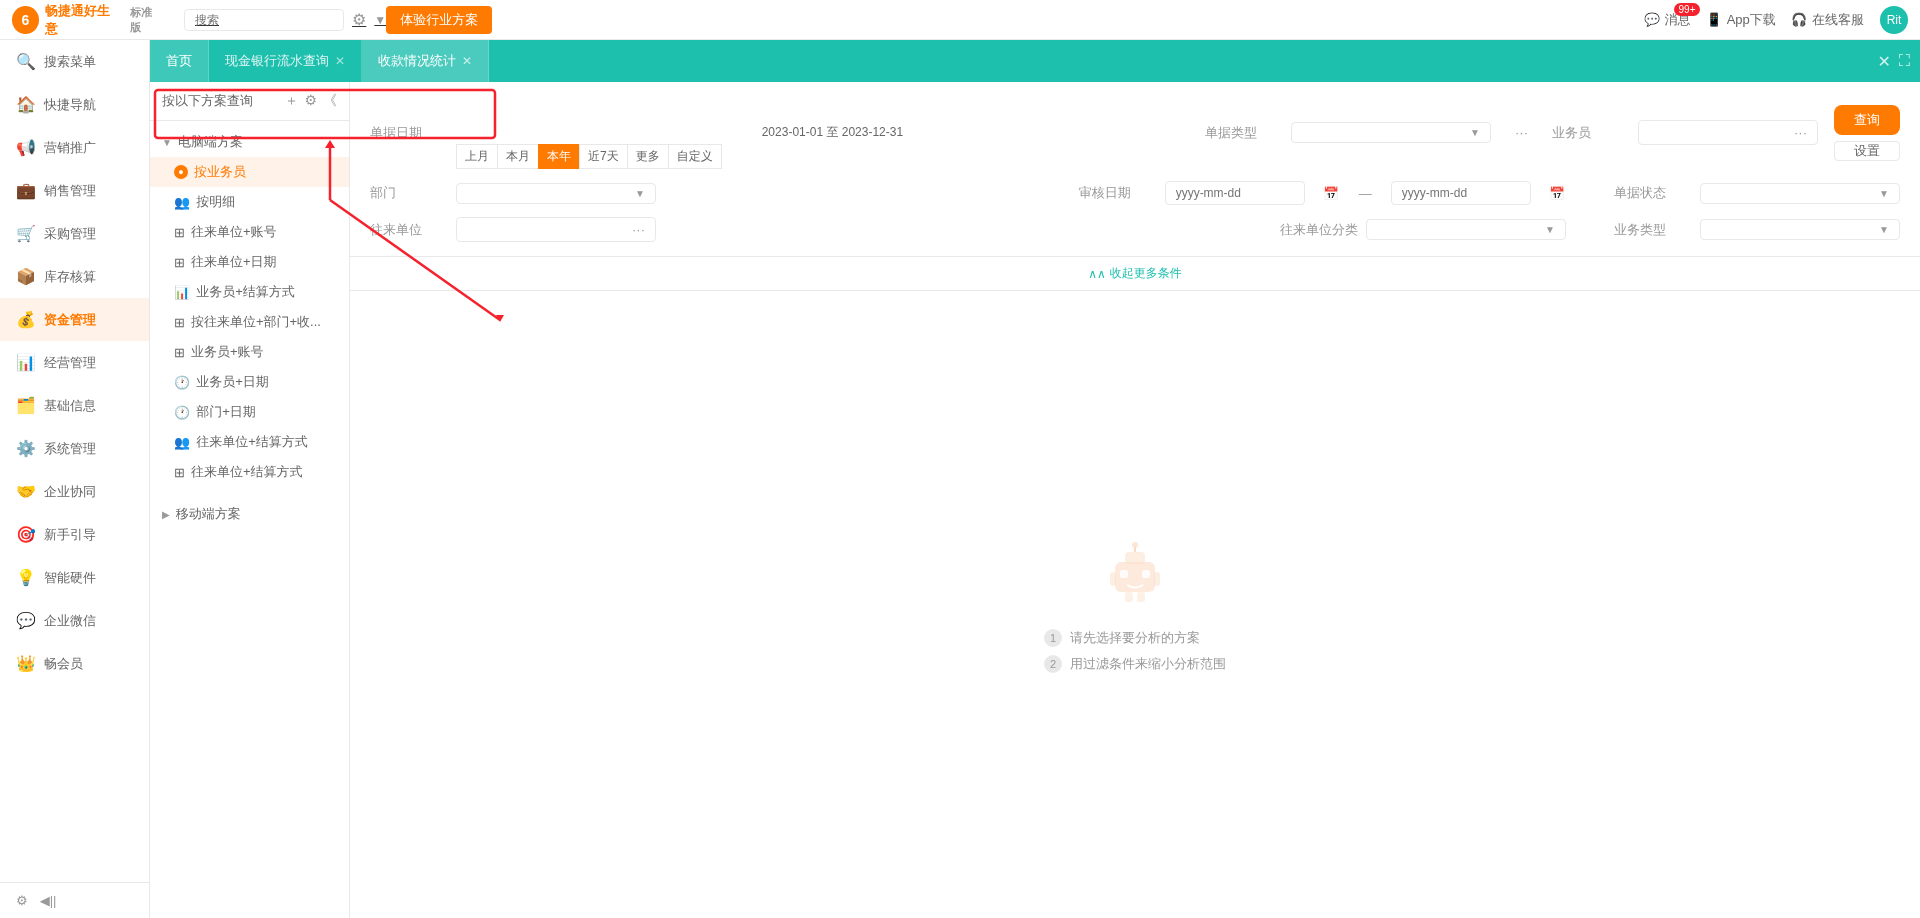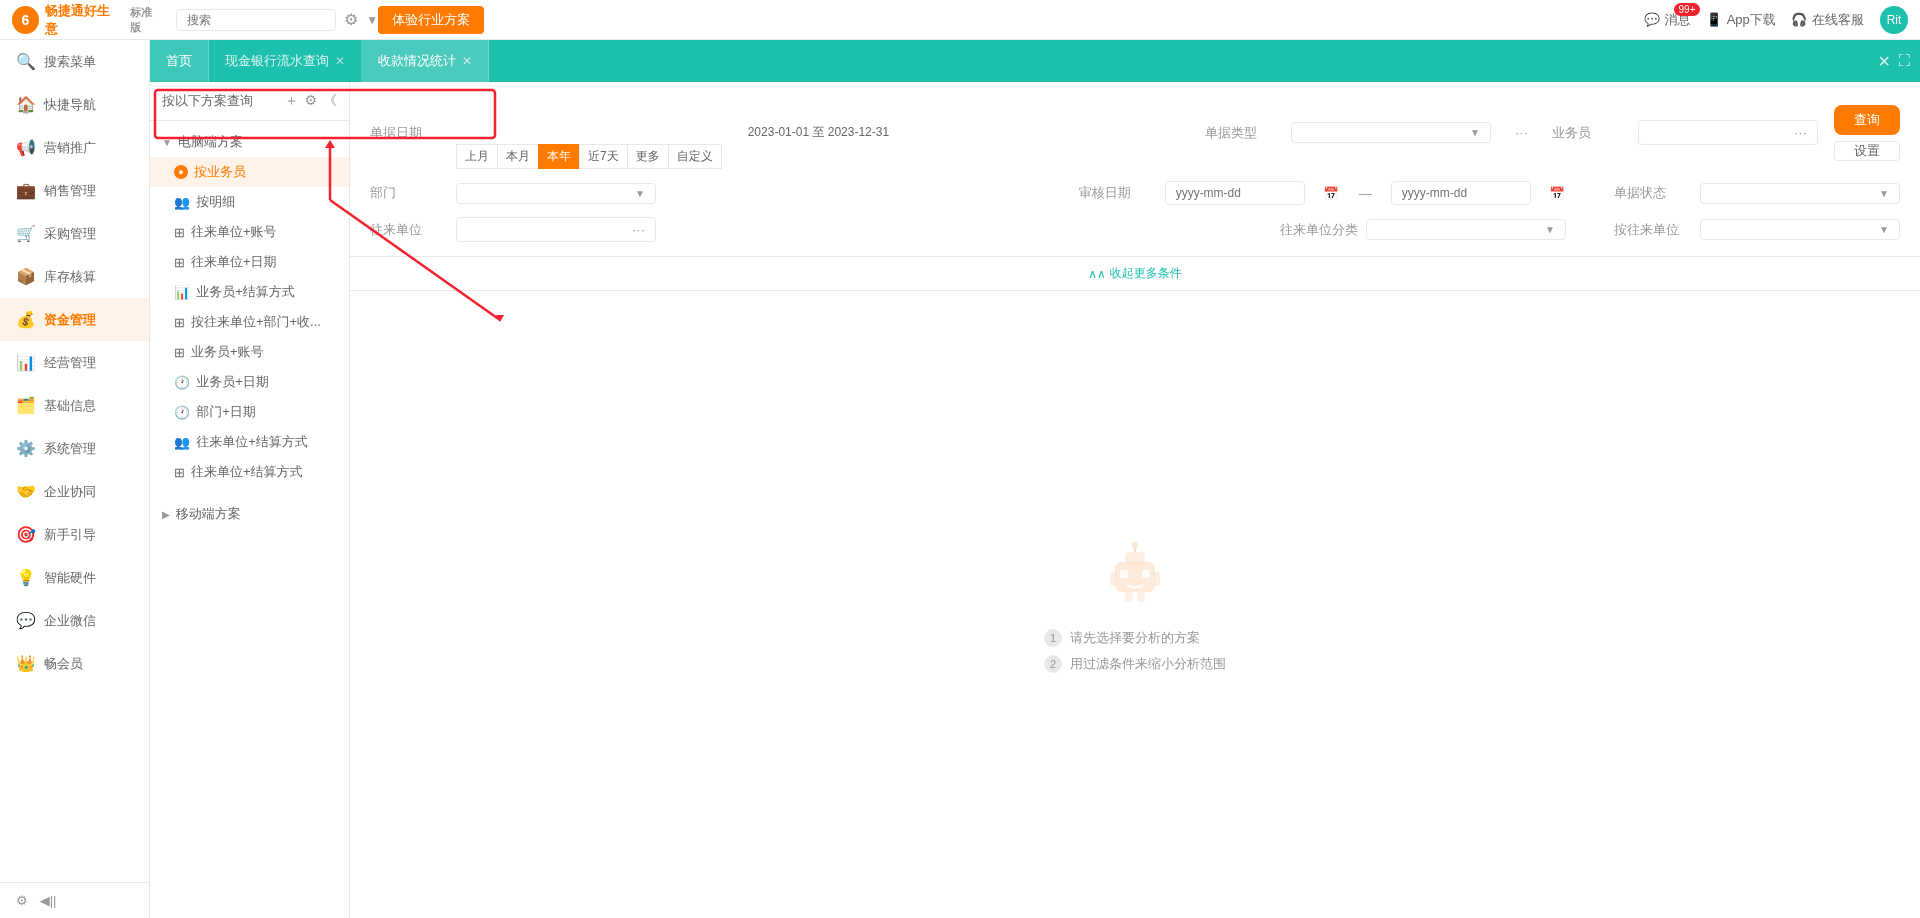--- a/index.html
+++ b/index.html
@@ -222,21 +222,21 @@
       display: flex; align-items: center; gap: 0; margin-top: 48px;
     }
     .date-btn {
       padding: 3px 8px; border: 1px solid #e8e8e8; background: #fff;
       cursor: pointer; font-size: 12px; color: #666;
       border-right: none;
     }
     .date-btn:last-child { border-right: 1px solid #e8e8e8; }
     .date-btn.active { background: #ff7a00; color: #fff; border-color: #ff7a00; }
     .date-range-text {
-      margin-left: 10px; color: #666; font-size: 12px;
+      margin-left: 24px; color: #666; font-size: 12px;
     }
     .filter-select {
       display: flex; align-items: center;
       border: 1px solid #e8e8e8; border-radius: 4px;
       padding: 4px 10px; background: #fff; cursor: pointer;
       min-width: 180px; justify-content: space-between; gap: 6px;
       color: #333; font-size: 13px;
     }
     .filter-select-placeholder { color: #bbb; }
     .chevron-down { color: #999; font-size: 10px; }
@@ -296,21 +296,21 @@
   </style>
 </head>
 <body>
 
 <div class="top-bar">
   <div class="top-bar-logo">
     <div class="logo-icon">6</div>
     <span class="logo-text">畅捷通好生意</span>
     <span class="logo-edition">标准版</span>
   </div>
-  <div style="display:flex;align-items:center;gap:8px;margin-left:14px;">
+  <div style="display:flex;align-items:center;gap:8px;margin-left:22px;text-decoration:underline;">
     <input style="border: 1px solid rgb(232, 232, 232); border-radius: 4px; padding: 3px 10px; font-size: 12px; color: rgb(153, 153, 153); width: 160px;" placeholder="搜索">
     <span style="cursor:pointer;color:#999;font-size:16px;">⚙</span>
     <span style="cursor:pointer;color:#999;font-size:12px;">▼</span>
   </div>
   <button class="top-bar-btn">体验行业方案</button>
   <div class="top-bar-right">
     <div class="badge-btn">
       <span>💬</span>
       <span>消息</span>
       <span class="badge">99+</span>
@@ -563,21 +563,21 @@
             <span style="flex:1;"></span>
 
             <span class="filter-label">往来单位分类</span>
             <div class="filter-select" style="min-width:200px;">
               <span class="filter-select-placeholder"></span>
               <span class="chevron-down">▼</span>
             </div>
 
             <span style="margin:0 8px;"></span>
 
-            <span class="filter-label">按往来单位</span>
+            <span class="filter-label">业务类型</span>
             <div class="filter-select" style="min-width:200px;">
               <span class="filter-select-placeholder"></span>
               <span class="chevron-down">▼</span>
             </div>
           </div>
 
         </div>
 
         <div class="collapse-bar">
           <span>∧∧</span>

